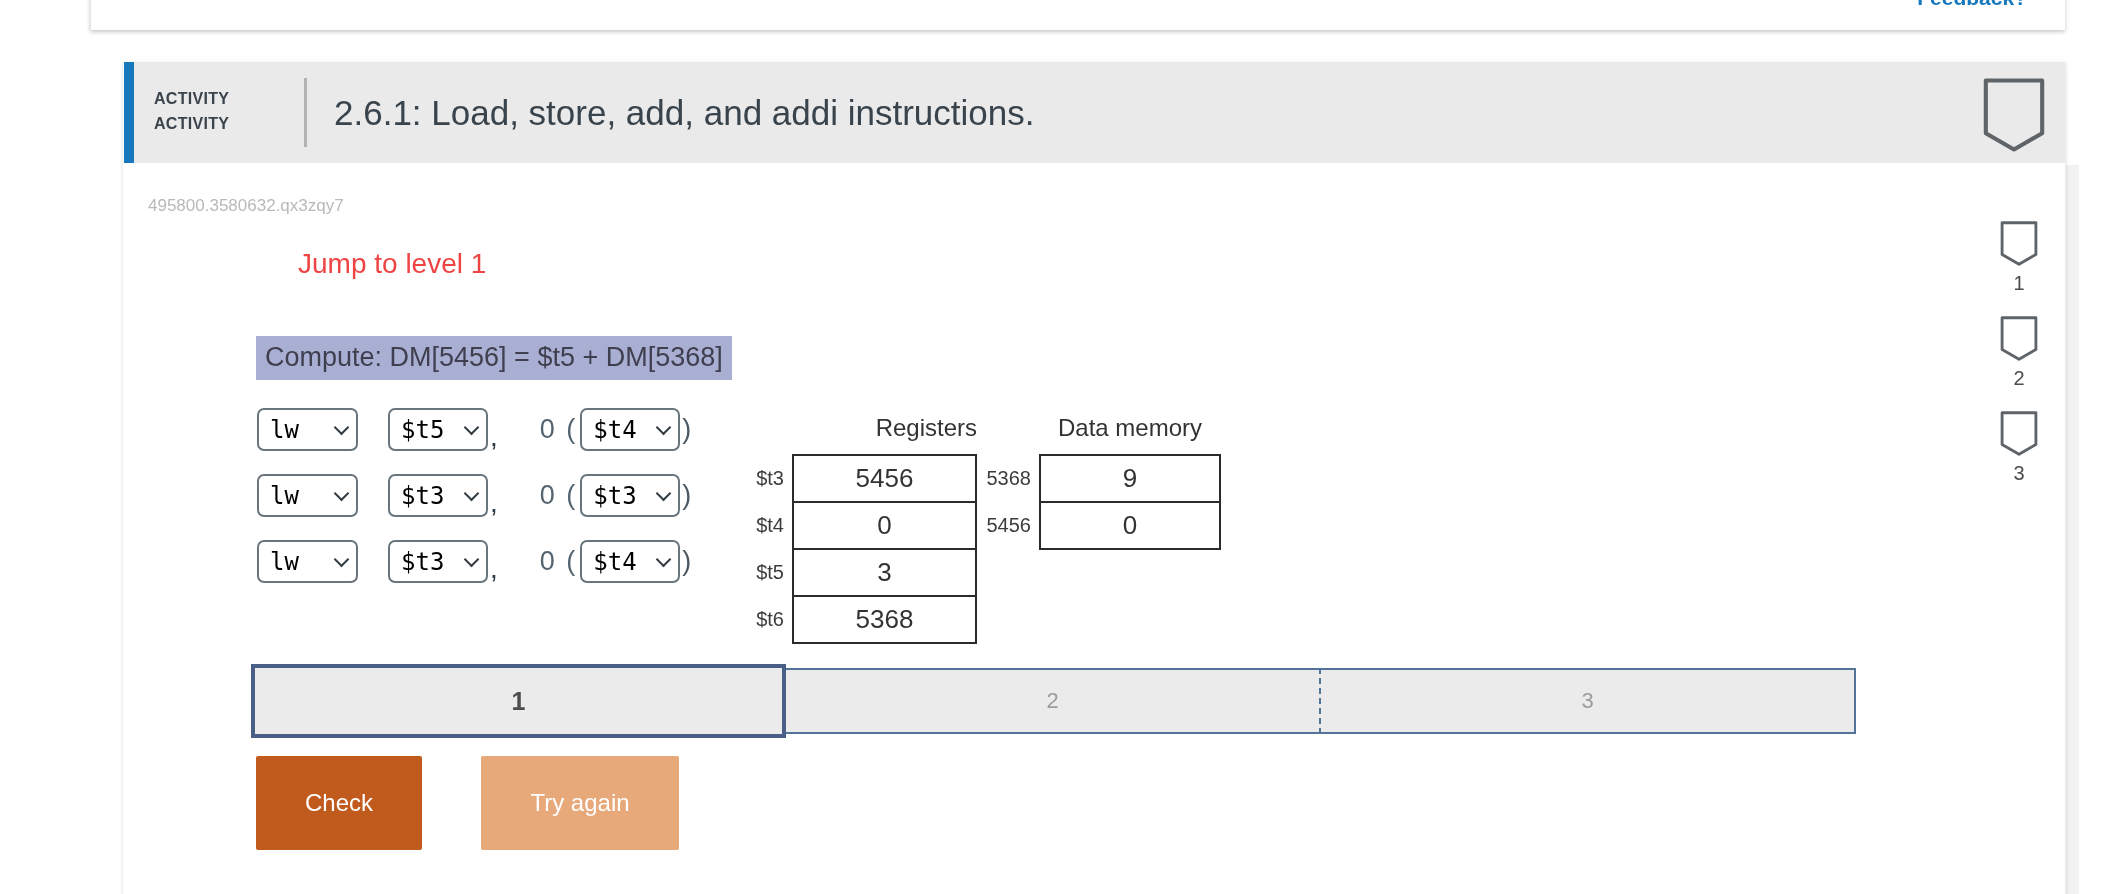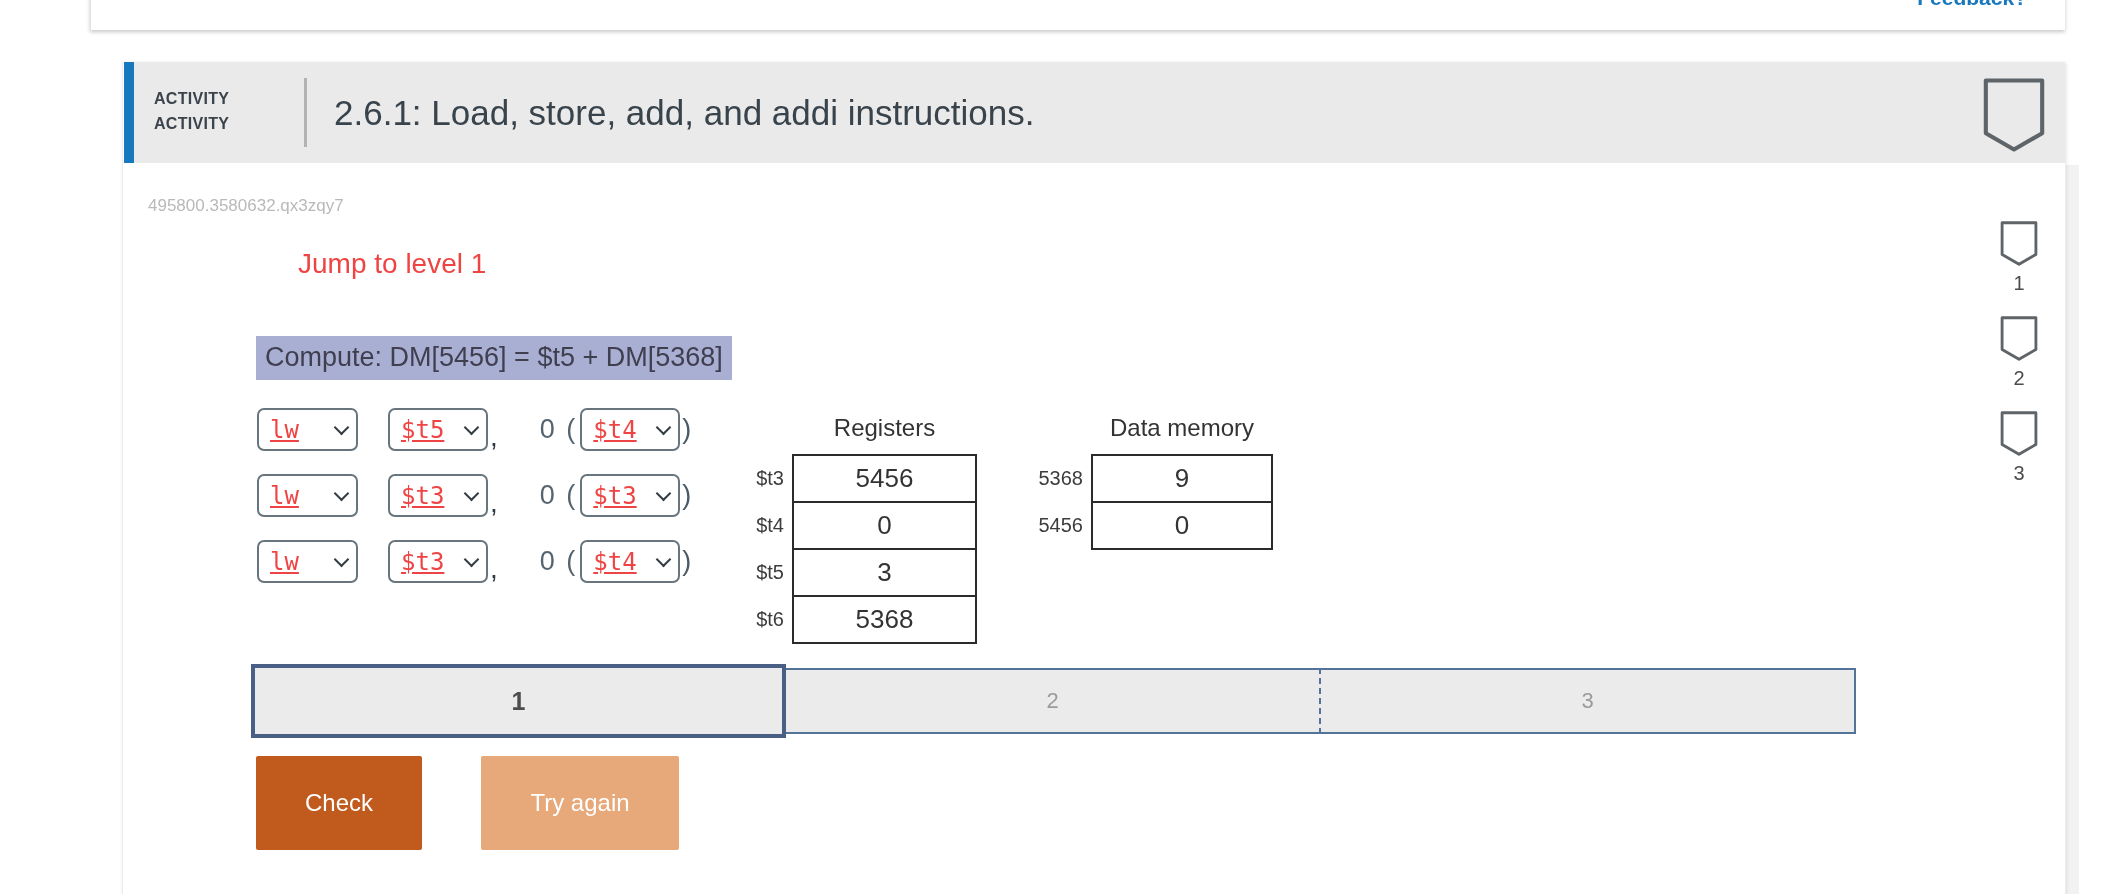--- a/index.html
+++ b/index.html
@@ -35,33 +35,33 @@
             font-size:27px; padding:6px 9px 7px 9px; }
 
   
   .instructions { position:absolute; left:134px; top:346px; }
   .irow { display:flex; align-items:center; height:43px; margin-bottom:23px; }
   .ddl { height:43px; border:2px solid #68757d; border-radius:7px; background:#fff;
          display:inline-flex; align-items:center; justify-content:space-between;
          padding:0 9px 0 11px; cursor:pointer; }
   .ddl-op { width:101px; margin-right:30px; }
   .ddl-reg { width:100px; }
-  .mono { font-family:"DejaVu Sans Mono", monospace; font-size:24px; color:#ef4444;text-decoration:underline; }
+  .mono { font-family:"DejaVu Sans Mono", monospace; font-size:24px; color:#000000; }
   .chev { width:11px; height:11px; border-right:2.5px solid #333c42; border-bottom:2.5px solid #333c42;
           transform:rotate(45deg); margin-top:-5px; flex:none; }
   .comma { font-size:28px; color:#2e3b44; position:relative; top:7px; margin-left:2px; }
   .offset { font-size:27px; color:#55646e; margin-left:42px; margin-right:3px; letter-spacing:2px; }
   .cparen { font-size:27px; color:#4a5963; margin-left:2px; }
 
   
   .panel { position:absolute; }
   .reg-panel { left:603px; top:352px; }
-  .mem-panel { left:890px; top:352px; }
+  .mem-panel { left:838px; top:352px; }
   .tbl-title { font-size:24px; color:#333; text-align:center; margin-bottom:12px; }
-  .reg-panel .tbl-title { padding-left:66px; width:251px; }
+  .reg-panel .tbl-title { padding-left:66px; width:251px;text-align:right; }
   .mem-panel .tbl-title { padding-left:78px; width:260px; }
   .trow { display:flex; align-items:center; }
   .trow + .trow { margin-top:-2px; }
   .tlabel { text-align:right; padding-right:8px; font-size:20px; color:#3c3c3c; }
   .reg-panel .tlabel { width:66px; }
   .mem-panel .tlabel { width:78px; }
   .tcell { height:49px; border:2px solid #2b2b2b; background:#fff; display:flex; align-items:center;
            justify-content:center; font-size:26px; color:#333; }
   .reg-panel .tcell { width:185px; }
   .mem-panel .tcell { width:182px; }

